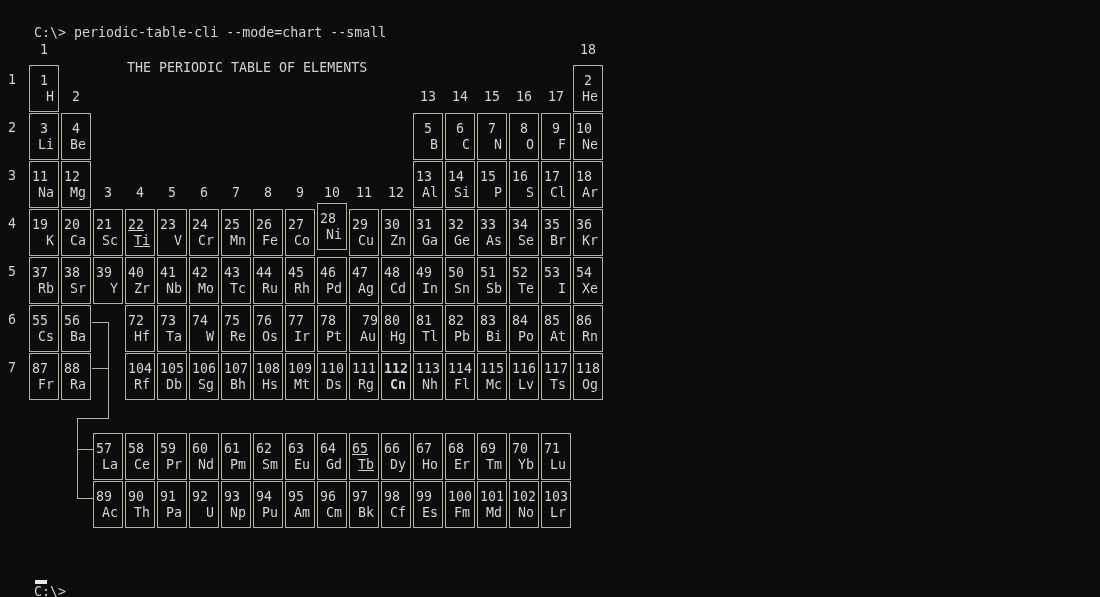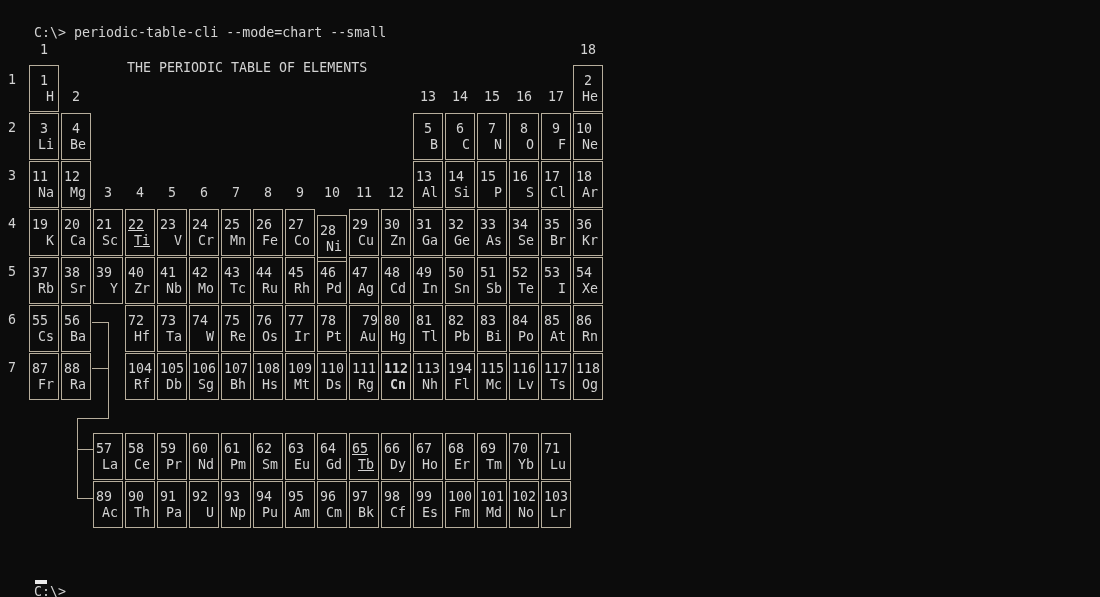--- a/index.html
+++ b/index.html
@@ -176,21 +176,21 @@
         <span class="sym">Mn</span>
       </div>
       <div class="cell" style="left: 253px; top: 209px;">
         <span class="num">26</span>
         <span class="sym">Fe</span>
       </div>
       <div class="cell" style="left: 285px; top: 209px;">
         <span class="num">27</span>
         <span class="sym">Co</span>
       </div>
-      <div class="cell" style="left: 317px; top: 215px;">
+      <div class="cell" style="left: 317px; top: 203px;">
         <span class="num">28</span>
         <span class="sym">Ni</span>
       </div>
       <div class="cell" style="left: 349px; top: 209px;">
         <span class="num">29</span>
         <span class="sym">Cu</span>
       </div>
       <div class="cell" style="left: 381px; top: 209px;">
         <span class="num">30</span>
         <span class="sym">Zn</span>
@@ -401,21 +401,21 @@
       </div>
       <div class="cell" style="left: 381px; top: 353px; font-weight: bold;">
         <span class="num">112</span>
         <span class="sym">Cn</span>
       </div>
       <div class="cell" style="left: 413px; top: 353px;">
         <span class="num">113</span>
         <span class="sym">Nh</span>
       </div>
       <div class="cell" style="left: 445px; top: 353px;">
-        <span class="num">194</span>
+        <span class="num">114</span>
         <span class="sym">Fl</span>
       </div>
       <div class="cell" style="left: 477px; top: 353px;">
         <span class="num">115</span>
         <span class="sym">Mc</span>
       </div>
       <div class="cell" style="left: 509px; top: 353px;">
         <span class="num">116</span>
         <span class="sym">Lv</span>
       </div>

